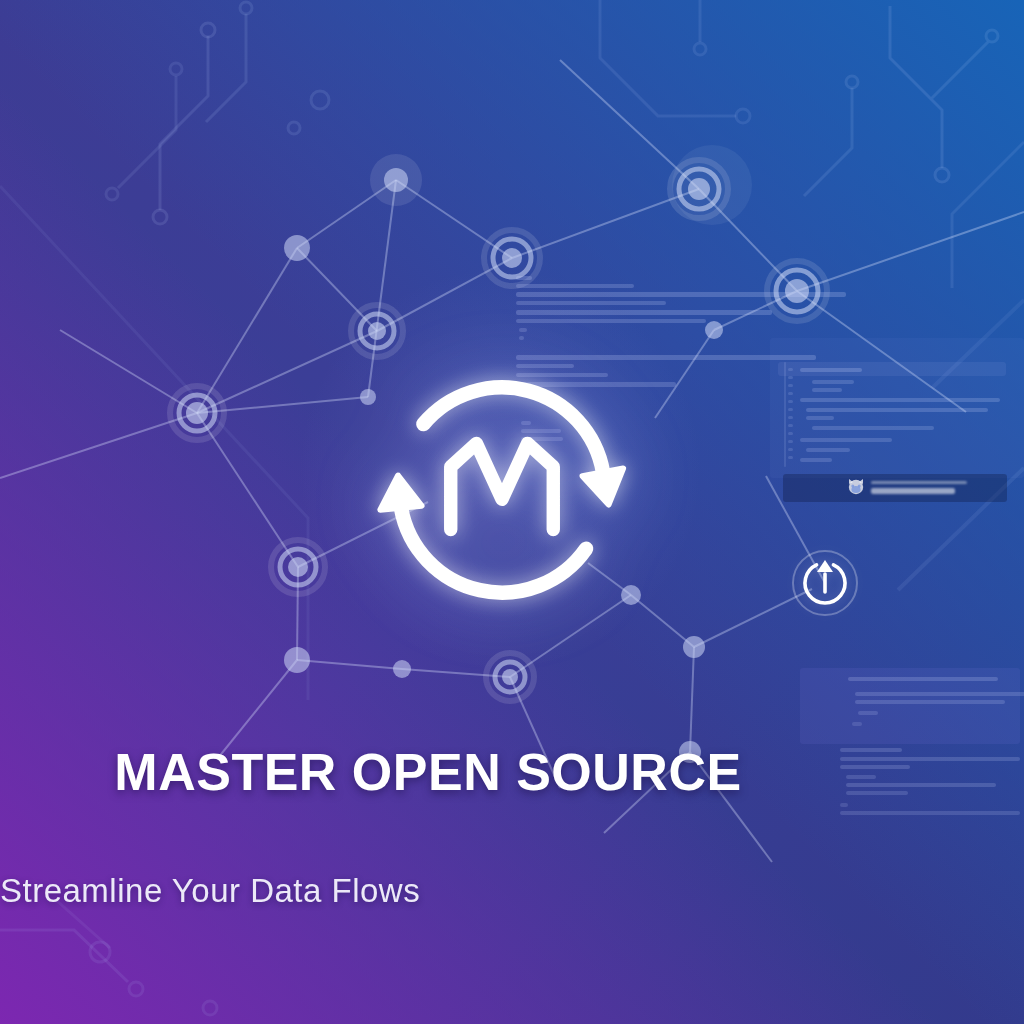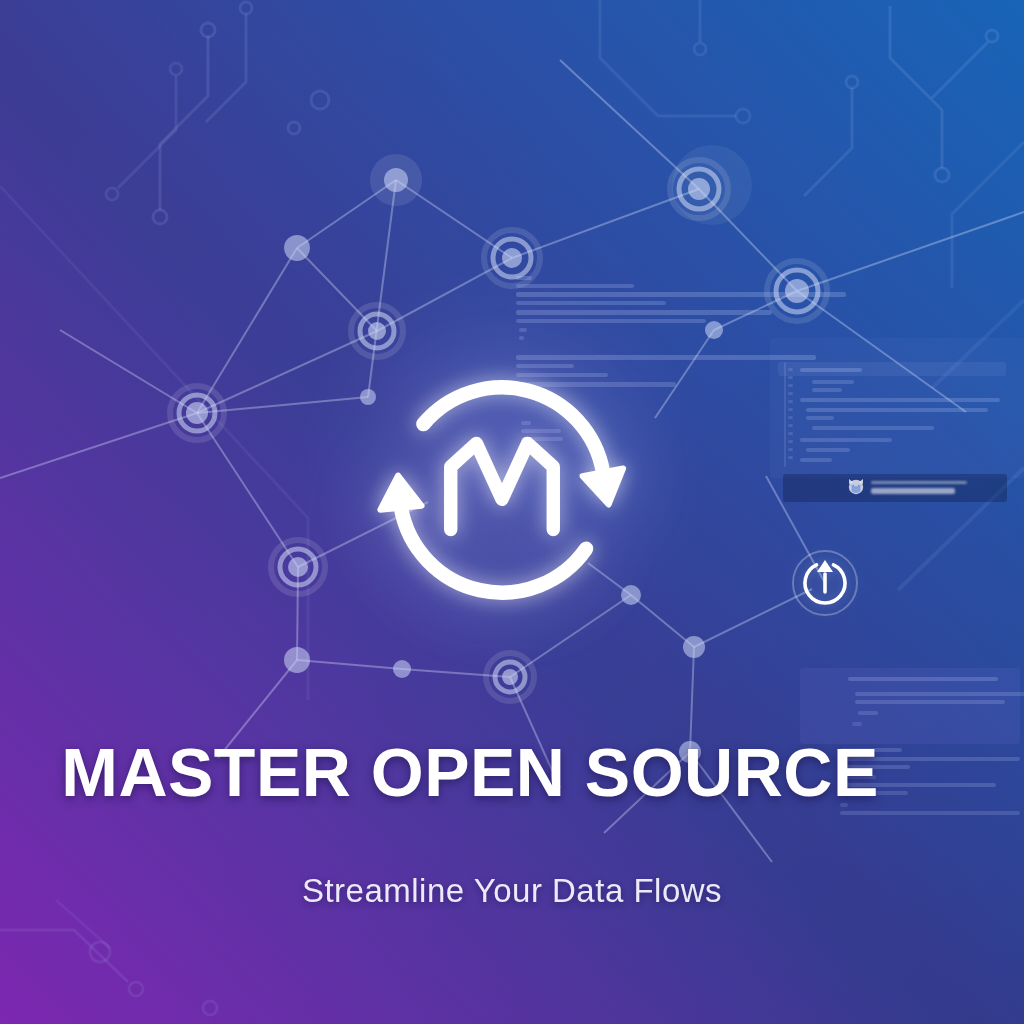--- a/index.html
+++ b/index.html
@@ -32,26 +32,25 @@
   .logo{position:absolute;left:368px;top:356px;width:268px;height:268px;
     filter:drop-shadow(0 0 10px rgba(255,255,255,0.55)) drop-shadow(0 0 32px rgba(170,180,255,0.35));}
 
   
   .power{position:absolute;left:790px;top:548px;width:70px;height:70px;
     filter:drop-shadow(0 0 6px rgba(255,255,255,0.25));}
 
   
   .title{
     position:absolute;left:0;top:744px;width:856px;text-align:center;
-    color:#ffffff;font-weight:800;font-size:68px;line-height:56px;letter-spacing:0.5px;
+    color:#ffffff;font-weight:800;font-size:52px;line-height:56px;letter-spacing:0.5px;
     text-shadow:0 3px 9px rgba(25,15,70,0.55);
-    padding-left:42px;
   }
   .subtitle{
-    position:absolute;left:0;top:872px;width:1024px;text-align:center;
+    position:absolute;left:0;top:872px;width:1024px;
     color:#ece9f8;font-weight:400;font-size:33px;letter-spacing:0.5px;
     text-shadow:0 2px 6px rgba(25,15,70,0.45);
   }
 </style>
 </head>
 <body>
 
 <div class="stage">
 
   <svg class="layer" id="net">

